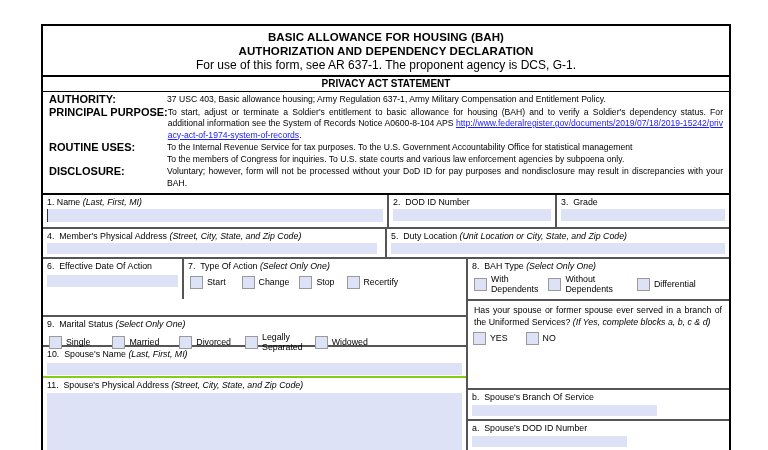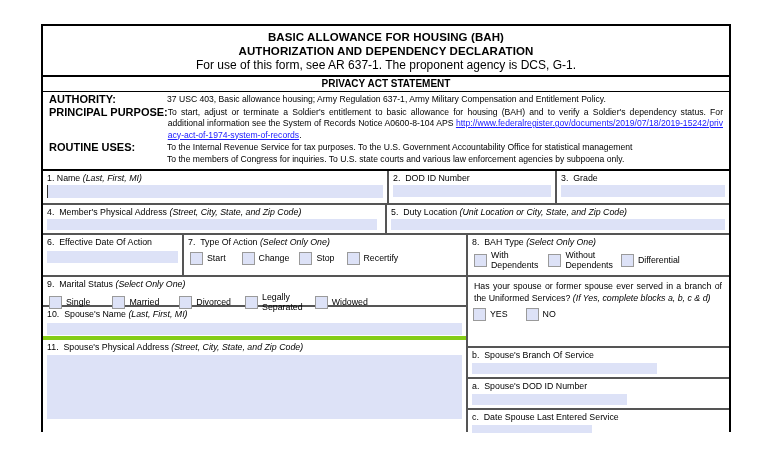--- a/index.html
+++ b/index.html
@@ -182,20 +182,24 @@
       </div>
 
       <div class="pa-row">
         <div class="pa-label">ROUTINE USES:</div>
         <div class="pa-text nojust">
           <div>To the Internal Revenue Service for tax purposes. To the U.S. Government Accountability Office for statistical management</div>
           <div>To the members of Congress for inquiries. To U.S. state courts and various law enforcement agencies by subpoena only.</div>
         </div>
       </div>
 
+      <div class="pa-row">
+        <div class="pa-label">DISCLOSURE:</div>
+        <div class="pa-text">Voluntary;  however, form will not be processed without your DoD ID for pay purposes and nondisclosure may result in discrepancies with your BAH.</div>
+      </div>
     </div>
 
     <div class="row">
       <div class="cell" style="flex:0 0 346px; height:32px;">
         <div class="flabel">
           <span>1.</span>
           <span>Name</span>
           <span class="it">(Last, First, MI)</span>
         </div>
         <div class="finput caret" style="height:13px;"></div>
@@ -240,21 +244,21 @@
       <div style="flex:0 0 425px; border-right:2px solid #555;">
 
         <div class="row" style="border-bottom:2px solid #555;">
           <div class="cell" style="flex:0 0 141px; height:40px;">
             <div class="flabel">
               <span>6.</span>
               &nbsp;<span>Effective Date Of Action</span>
             </div>
             <div class="finput" style="height:12px; margin-top:3px;"></div>
           </div>
-          <div class="cell" style="flex:1 1 auto; height:40px; border-right:none;">
+          <div class="cell" style="flex:1 1 auto; height:56px; border-right:none;">
             <div class="flabel">
               <span>7.</span>
               &nbsp;<span>Type Of Action</span>
               <span class="it">(Select Only One)</span>
             </div>
             <div class="cbrow" style="margin-top:4px;">
               <div class="cbitem" style="margin-right:16px;">
                 <span class="cbox"></span>
                 <span class="cbtext">Start</span>
               </div>
@@ -300,21 +304,21 @@
 Separated</span>
               </div>
               <div class="cbitem" style="margin-right:0;">
                 <span class="cbox"></span>
                 <span class="cbtext">Widowed</span>
               </div>
             </div>
           </div>
         </div>
 
-        <div class="row" style="border-bottom:4px solid #84cc16;">
+        <div class="row" style="border-bottom:2px solid #84cc16;">
           <div class="cell" style="flex:1 1 auto; height:29px; border-right:none;">
             <div class="flabel">
               <span>10.</span>
               &nbsp;<span>Spouse's Name</span>
               <span class="it">(Last, First, MI)</span>
             </div>
             <div class="finput" style="height:12px; margin-top:3px;"></div>
           </div>
         </div>
 
@@ -339,35 +343,35 @@
               <span>8.</span>
               &nbsp;<span>BAH Type</span>
               <span class="it">(Select Only One)</span>
             </div>
             <div class="cbrow" style="margin-top:3px;">
               <div class="cbitem" style="margin-right:10px;">
                 <span class="cbox"></span>
                 <span class="cbtext">With
 Dependents</span>
               </div>
-              <div class="cbitem" style="margin-right:8px;">
+              <div class="cbitem" style="margin-right:24px;">
                 <span class="cbox"></span>
                 <span class="cbtext">Without
 Dependents</span>
               </div>
               <div class="cbitem" style="margin-right:0;">
                 <span class="cbox"></span>
                 <span class="cbtext">Differential</span>
               </div>
             </div>
           </div>
         </div>
 
         <div class="row" style="border-bottom:2px solid #555;">
-          <div class="cell" style="flex:1 1 auto; height:69px; border-right:none; padding:3px 5px 0 5px;">
+          <div class="cell" style="flex:1 1 auto; height:87px; border-right:none; padding:3px 5px 0 5px;">
             <div class="qtext">
               <span>Has your spouse or former spouse ever served in a branch of the Uniformed Services? </span><span class="it">(If Yes, complete blocks a, b, c &amp; d)</span>
             </div>
             <div class="cbrow" style="margin-top:4px; padding-left:0;">
               <div class="cbitem" style="margin-right:18px;justify-content:center;">
                 <span class="cbox"></span>
                 <span class="cbtext">YES</span>
               </div>
               <div class="cbitem" style="margin-right:0;">
                 <span class="cbox"></span>

